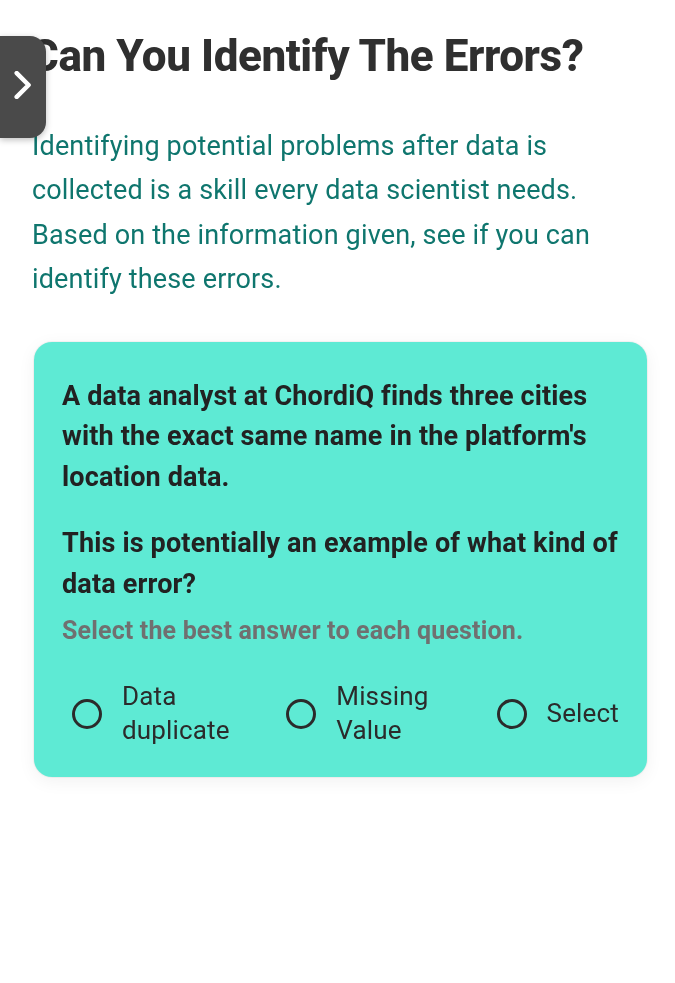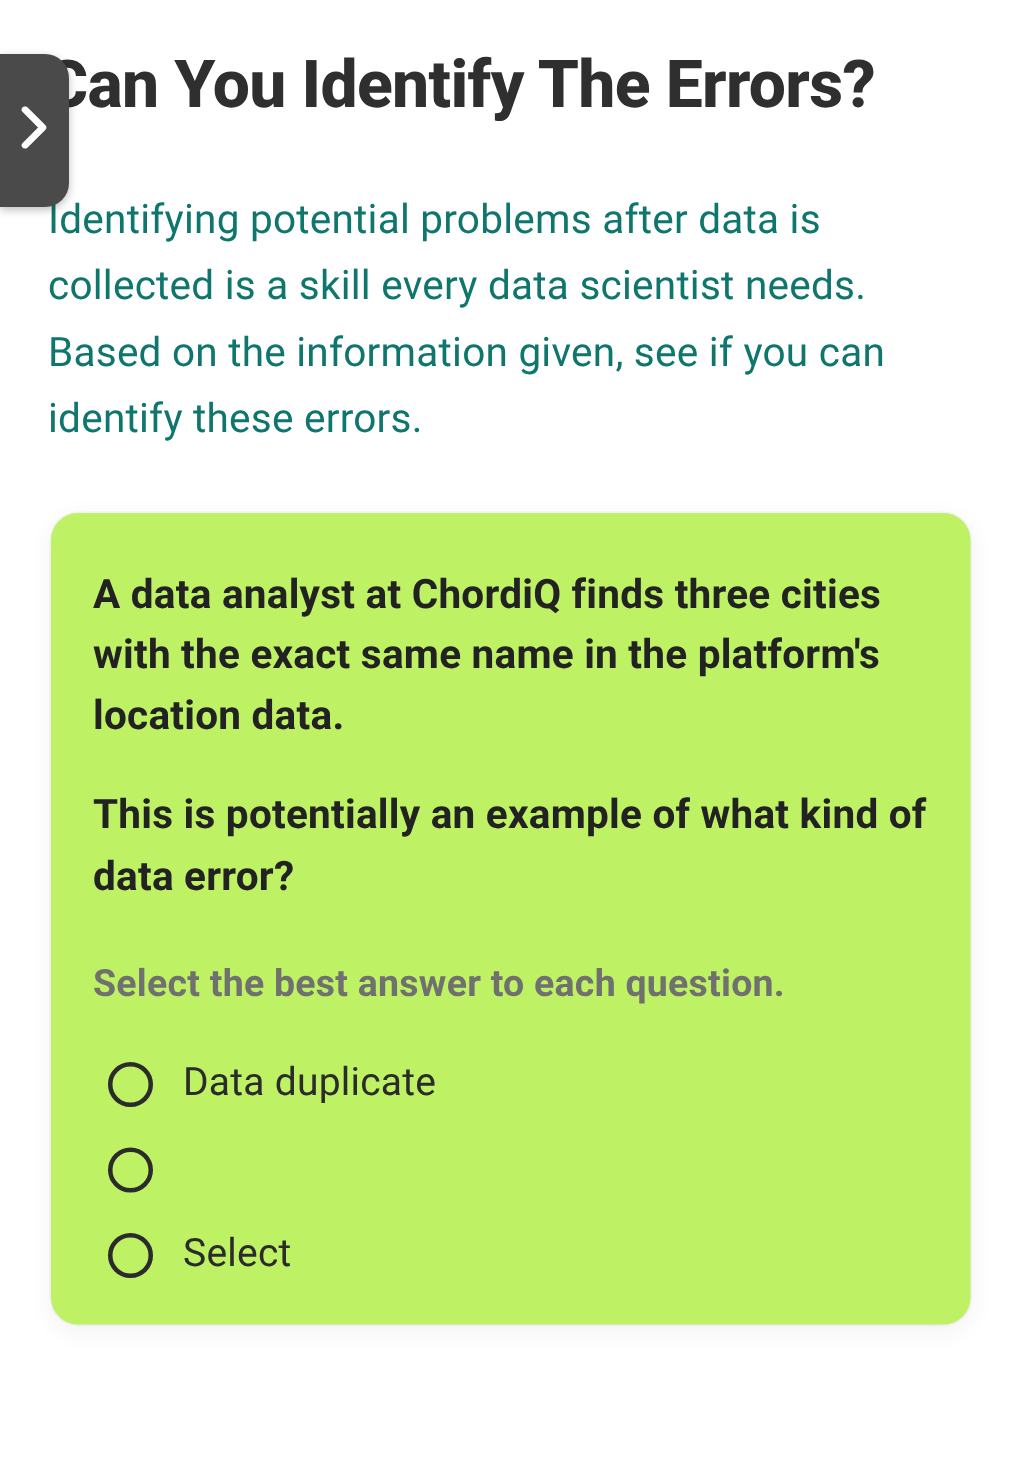--- a/index.html
+++ b/index.html
@@ -49,50 +49,50 @@
   }
   .intro-text {
     font-size: 27px;
     line-height: 1.65;
     color: #0f766e;
     font-weight: 400;
     margin-bottom: 40px;
     padding-left: 2px;
   }
   .question-card {
-    background: #bef264;
+    background: #5eead4;
     border-radius: 18px;
     box-shadow: 0 0 0 1px rgba(0,0,0,0.04), 0 4px 18px rgba(0,0,0,0.06);
     padding: 34px 28px 30px 28px;
     margin: 0 4px;
   }
   .question-scenario {
     font-size: 27px;
     font-weight: 700;
     line-height: 1.5;
     color: #222222;
     margin-bottom: 26px;
   }
   .question-prompt {
     font-size: 27px;
     font-weight: 700;
     line-height: 1.5;
     color: #222222;
-    margin-bottom: 34px;
+    margin-bottom: 8px;
   }
   .instructions {
     font-size: 25px;
     color: #707070;
     font-weight: 700;
     margin-bottom: 30px;
     line-height: 1.5;
   }
   .options {
     display: flex;
-    flex-direction: column;
+    flex-direction: row;
     gap: 25px;
     padding-left: 10px;
   }
   .option {
     display: flex;
     align-items: center;
     gap: 20px;
     cursor: pointer;
   }
   .radio-circle {
@@ -129,20 +129,21 @@
     <p class="question-prompt">This is potentially an example of what kind of data error?</p>
     <p class="instructions">Select the best answer to each question.</p>
 
     <div class="options">
       <div class="option">
         <div class="radio-circle"></div>
         <span class="option-label">Data duplicate</span>
       </div>
       <div class="option">
         <div class="radio-circle"></div>
+        <span class="option-label">Missing Value</span>
       </div>
       <div class="option">
         <div class="radio-circle"></div>
         <span class="option-label">Select</span>
       </div>
     </div>
   </div>
 </div>
 
 </body></html>

